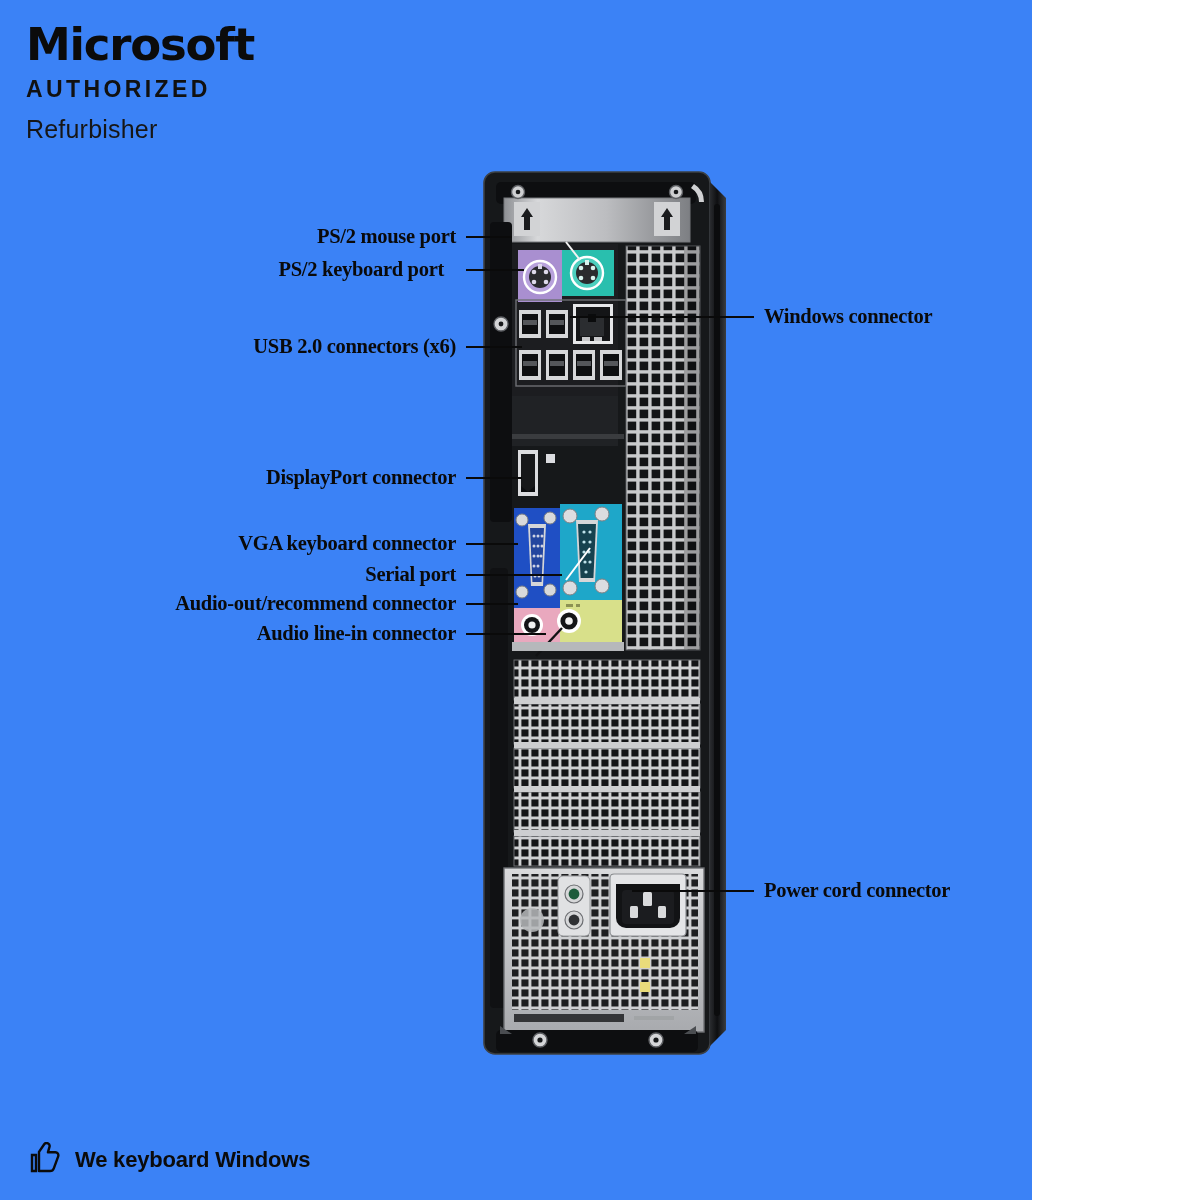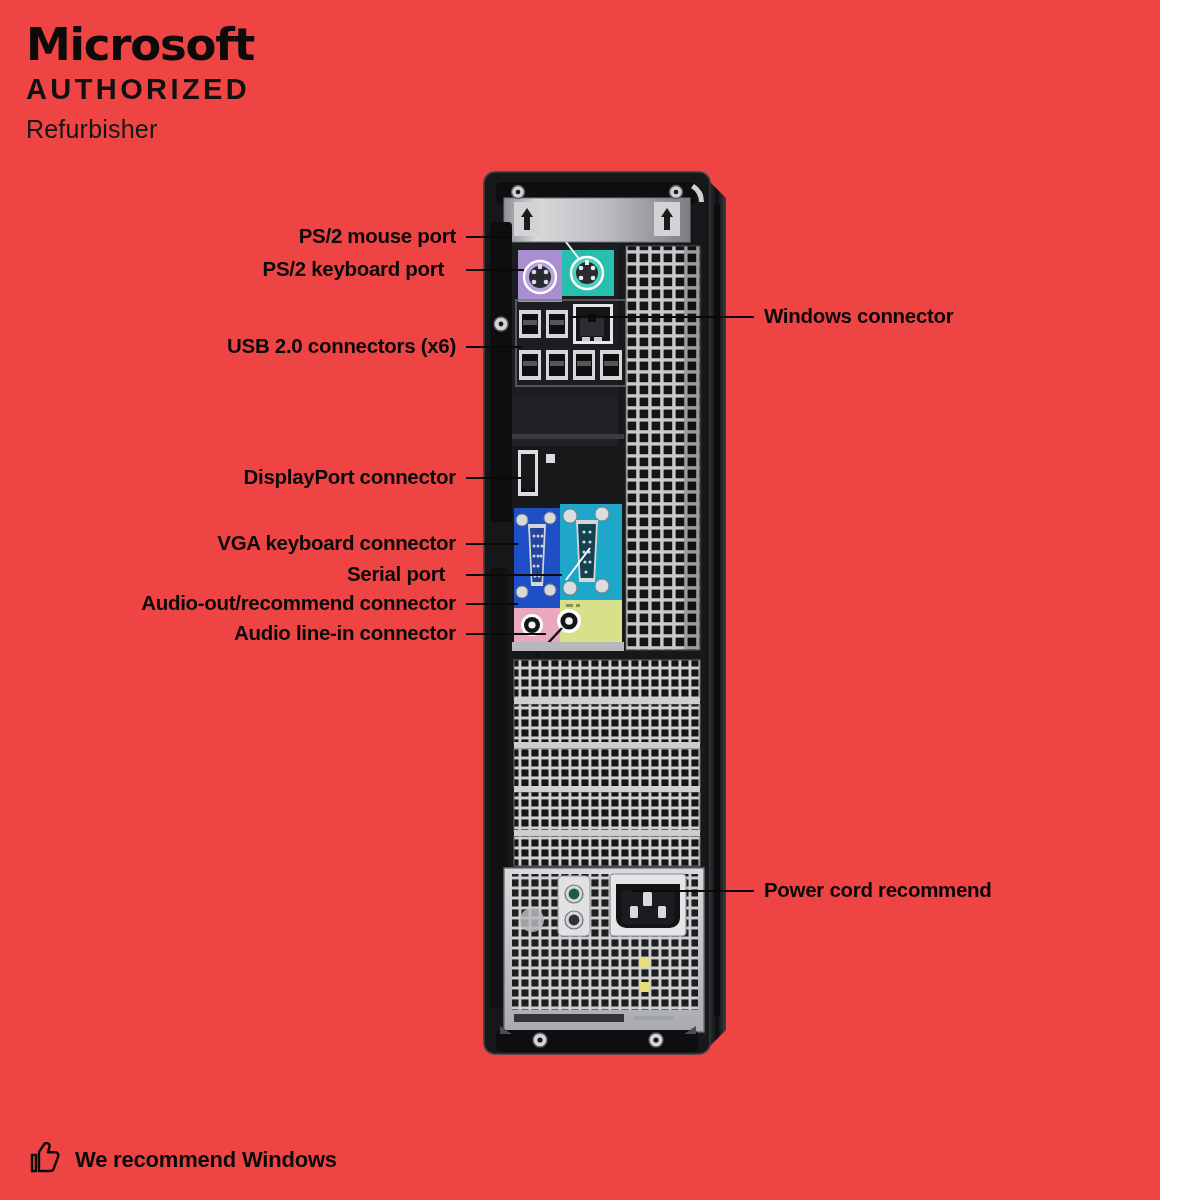--- a/index.html
+++ b/index.html
@@ -3,61 +3,61 @@
 <meta charset="utf-8">
 <title>Desktop Rear Panel Diagram</title>
 <style>
   html, body {
     margin: 0;
     padding: 0;
     background: #ffffff;
   }
   #page {
     position: relative;
-    width: 1160px;
+    width: 1032px;
     height: 1200px;
-    background: #ef4444;
+    background: #3b82f6;
     overflow: hidden;
     font-family: "Liberation Sans", sans-serif;
     color: #000000;
   }
 
   
   #badge { position: absolute; left: 26px; top: 20px; }
   #badge .ms {
     font-family: "DejaVu Sans", sans-serif;
     font-weight: 700;
     font-size: 45px;
     line-height: 50px;
     letter-spacing: -1.2px;
     color: #0b0b0b;
   }
   #badge .auth {
     font-family: "Liberation Sans", sans-serif;
     font-weight: 700;
-    font-size: 29px;
+    font-size: 23px;
     line-height: 34px;
     letter-spacing: 3.4px;
     color: #111111;
     margin-top: 2px;
   }
   #badge .refurb {
     font-family: "Liberation Sans", sans-serif;
     font-weight: 400;
     font-size: 25px;
     line-height: 30px;
     color: #161616;
     margin-top: 8px;
     letter-spacing: .2px;
   }
 
   
   .callout {
     position: absolute;
-    font-family: Liberation Sans, sans-serif;
+    font-family: Liberation Serif, serif;
     font-weight: 700;
     font-size: 20.5px;
     line-height: 22px;
     color: #0a0a0a;
     white-space: nowrap;
     letter-spacing: -0.3px;
   }
   .callout.right-al { text-align: right; }
 
   
@@ -365,35 +365,35 @@
       <div class="callout right-al" style="left: 256px; top: 225px; width: 200px;">PS/2 mouse port</div>
       <div class="leader" style="left: 466px; top: 236px; width: 46px;"></div>
       <div class="callout right-al" style="left: 204px; top: 258px; width: 240px;">PS/2 keyboard port</div>
       <div class="leader" style="left: 466px; top: 269px; width: 58px;"></div>
       <div class="callout right-al" style="left: 180px; top: 335px; width: 276px;">USB 2.0 connectors (x6)</div>
       <div class="leader" style="left: 466px; top: 346px; width: 56px;"></div>
       <div class="callout right-al" style="left: 196px; top: 466px; width: 260px;">DisplayPort connector</div>
       <div class="leader" style="left: 466px; top: 477px; width: 56px;"></div>
       <div class="callout right-al" style="left: 178px; top: 532px; width: 278px;">VGA keyboard connector</div>
       <div class="leader" style="left: 466px; top: 543px; width: 52px;"></div>
-      <div class="callout right-al" style="left: 336px; top: 563px; width: 120px; text-align: center;">Serial port</div>
+      <div class="callout right-al" style="left: 336px; top: 563px; width: 120px;">Serial port</div>
       <div class="leader" style="left: 466px; top: 574px; width: 96px;"></div>
       <div class="callout right-al" style="left: 64px; top: 592px; width: 392px;">Audio-out/recommend connector</div>
       <div class="leader" style="left: 466px; top: 603px; width: 52px;"></div>
       <div class="callout right-al" style="left: 182px; top: 622px; width: 274px;">Audio line-in connector</div>
       <div class="leader" style="left: 466px; top: 633px; width: 80px;"></div>
       <div class="callout" style="left: 764px; top: 305px; width: 230px;">Windows connector</div>
       <div class="leader" style="left: 570px; top: 316px; width: 184px;"></div>
-      <div class="callout" style="left: 764px; top: 879px; width: 252px;">Power cord recommend</div>
+      <div class="callout" style="left: 764px; top: 879px; width: 252px;">Power cord connector</div>
       <div class="leader" style="left: 632px; top: 890px; width: 122px;"></div>
     </div>
 
   <div id="footer">
     <span>
       <svg width="34" height="32" viewBox="0 0 34 32" xmlns="http://www.w3.org/2000/svg">
         <path d="M4 13 h4 v16 h-4 z" fill="none" stroke="#0b0b0b" stroke-width="2.4"></path>
         <path d="M11 29 h11 a4 4 0 0 0 3.8 -2.7 l4.4 -12 a3 3 0 0 0 -2.9 -4 h-7.4 l1.6 -5.4 a3 3 0 0 0 -5.3 -2.6 l-5.2 7.6 v19.1 z" fill="none" stroke="#0b0b0b" stroke-width="2.4" stroke-linejoin="round"></path>
       </svg>
     </span>
-    <span class="rec-text">We recommend Windows</span>
+    <span class="rec-text">We keyboard Windows</span>
   </div>
 
 </div>
 
 </body></html>

